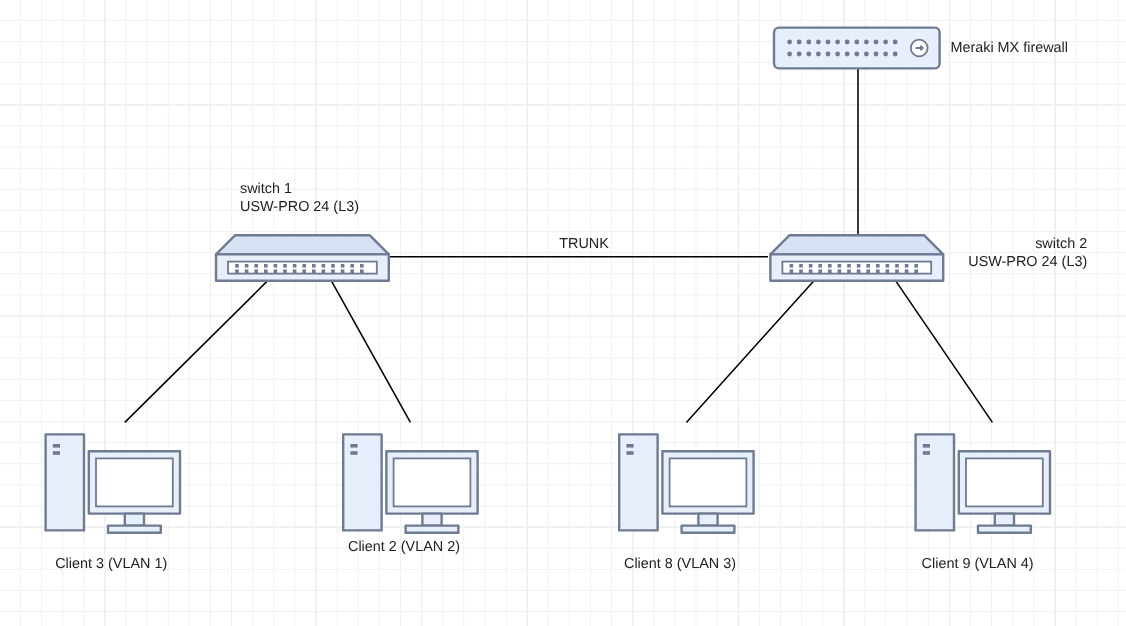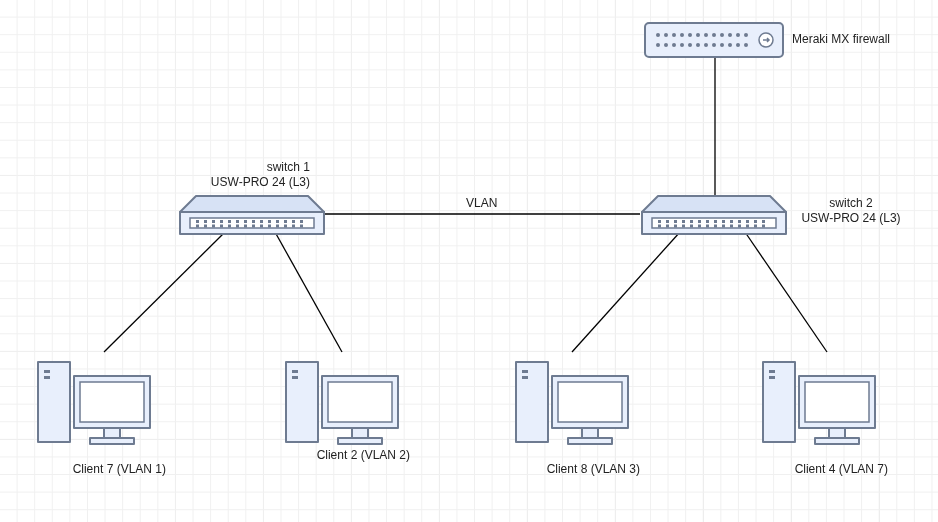--- a/index.html
+++ b/index.html
@@ -4,21 +4,21 @@
 <style>
   html,body{margin:0;padding:0;width:938px;height:522px;font-family:Arial,Helvetica,sans-serif;font-size:12px;color:#222;background:#fff}
   .grid{position:absolute;inset:0;
     background-image:
       linear-gradient(#f0f0f0 1px,transparent 1px),
       linear-gradient(90deg,#f0f0f0 1px,transparent 1px),
       linear-gradient(#e6e6e6 1px,transparent 1px),
       linear-gradient(90deg,#e6e6e6 1px,transparent 1px);
     background-size:17.6px 17.6px,17.6px 17.6px,88px 88px,88px 88px;
     background-position:-1px -1px,-1px -1px,-1px -1px,-1px -1px}
-  .label{position:absolute;white-space:nowrap;text-align:right}
+  .label{position:absolute;white-space:nowrap;text-align:left}
   .label2{line-height:1.25}
   svg{position:absolute;overflow:visible}
   .pc-fill{fill:#e8effc;stroke:#6e7b91;stroke-width:2;stroke-linejoin:round}
   .sw-body{fill:#e8effc;stroke:#6e7b91;stroke-width:2;stroke-linejoin:round}
   .sw-top{fill:#d7e2f5;stroke:#6e7b91;stroke-width:2;stroke-linejoin:round}
   .sw-ports{fill:#fff;stroke:#6e7b91;stroke-width:1.5}
   .port-dot{fill:#6e7b91}
   .fw-body{fill:#e8effc;stroke:#6e7b91;stroke-width:2;stroke-linejoin:round;rx:4}
   .line{stroke:#000;stroke-width:1.3}
 </style>
@@ -104,21 +104,21 @@
       <rect class="port-dot" width="3" height="3" x="66" y="30.5"></rect>
       <rect class="port-dot" width="3" height="3" x="74" y="30.5"></rect>
       <rect class="port-dot" width="3" height="3" x="82" y="30.5"></rect>
       <rect class="port-dot" width="3" height="3" x="90" y="30.5"></rect>
       <rect class="port-dot" width="3" height="3" x="98" y="30.5"></rect>
       <rect class="port-dot" width="3" height="3" x="106" y="30.5"></rect>
       <rect class="port-dot" width="3" height="3" x="114" y="30.5"></rect>
       <rect class="port-dot" width="3" height="3" x="122" y="30.5"></rect>
   </g>
 </svg>
-<div class="label label2" style="left:200px;top:160px;width:110px">
+<div class="label label2" style="left:200px;top:150px;width:110px">
   <span>switch 1</span><br>
   <span>USW-PRO 24 (L3)</span>
 </div>
 
 <svg width="148" height="42" style="left:640px;top:194px">
   <polygon class="sw-top" points="18,2 130,2 146,18 2,18"></polygon>
   <rect class="sw-body" x="2" y="18" width="144" height="22"></rect>
   <rect class="sw-ports" x="12" y="24" width="124" height="10"></rect>
   <g>
     <rect class="port-dot" width="3" height="3" x="18" y="26"></rect>
@@ -144,37 +144,37 @@
       <rect class="port-dot" width="3" height="3" x="66" y="30.5"></rect>
       <rect class="port-dot" width="3" height="3" x="74" y="30.5"></rect>
       <rect class="port-dot" width="3" height="3" x="82" y="30.5"></rect>
       <rect class="port-dot" width="3" height="3" x="90" y="30.5"></rect>
       <rect class="port-dot" width="3" height="3" x="98" y="30.5"></rect>
       <rect class="port-dot" width="3" height="3" x="106" y="30.5"></rect>
       <rect class="port-dot" width="3" height="3" x="114" y="30.5"></rect>
       <rect class="port-dot" width="3" height="3" x="122" y="30.5"></rect>
   </g>
 </svg>
-<div class="label label2" style="left:796px;top:196px;width:110px;text-align:center">
+<div class="label label2" style="left:796px;top:196px;width:110px;text-align:right">
   <span>switch 2</span><br>
   <span>USW-PRO 24 (L3)</span>
 </div>
 
-<div class="label" style="left:466px;top:196px">VLAN</div>
+<div class="label" style="left:466px;top:196px">TRUNK</div>
 
 <svg width="120" height="100" style="left:34px;top:352px">
   <rect class="pc-fill" x="4" y="10" width="32" height="80"></rect>
   <rect x="10" y="18" width="6" height="3" fill="#6e7b91"></rect>
     <rect x="10" y="24" width="6" height="3" fill="#6e7b91"></rect>
   <rect class="pc-fill" x="40" y="24" width="76" height="52"></rect>
   <rect fill="#fff" stroke="#6e7b91" stroke-width="1.5" x="46" y="30" width="64" height="40"></rect>
   <rect class="pc-fill" x="70" y="76" width="16" height="10"></rect>
   <rect class="pc-fill" x="56" y="86" width="44" height="6"></rect>
 </svg>
-<div class="label" style="left:46px;top:462px;width:120px">Client 7 (VLAN 1)</div>
+<div class="label" style="left:46px;top:462px;width:120px">Client 3 (VLAN 1)</div>
 
 <svg width="120" height="100" style="left:282px;top:352px">
   <rect class="pc-fill" x="4" y="10" width="32" height="80"></rect>
   <rect x="10" y="18" width="6" height="3" fill="#6e7b91"></rect>
     <rect x="10" y="24" width="6" height="3" fill="#6e7b91"></rect>
   <rect class="pc-fill" x="40" y="24" width="76" height="52"></rect>
   <rect fill="#fff" stroke="#6e7b91" stroke-width="1.5" x="46" y="30" width="64" height="40"></rect>
   <rect class="pc-fill" x="70" y="76" width="16" height="10"></rect>
   <rect class="pc-fill" x="56" y="86" width="44" height="6"></rect>
 </svg>
@@ -193,13 +193,13 @@
 
 <svg width="120" height="100" style="left:759px;top:352px">
   <rect class="pc-fill" x="4" y="10" width="32" height="80"></rect>
   <rect x="10" y="18" width="6" height="3" fill="#6e7b91"></rect>
     <rect x="10" y="24" width="6" height="3" fill="#6e7b91"></rect>
   <rect class="pc-fill" x="40" y="24" width="76" height="52"></rect>
   <rect fill="#fff" stroke="#6e7b91" stroke-width="1.5" x="46" y="30" width="64" height="40"></rect>
   <rect class="pc-fill" x="70" y="76" width="16" height="10"></rect>
   <rect class="pc-fill" x="56" y="86" width="44" height="6"></rect>
 </svg>
-<div class="label" style="left:768px;top:462px;width:120px">Client 4 (VLAN  7)</div>
+<div class="label" style="left:768px;top:462px;width:120px">Client 9 (VLAN  4)</div>
 
 </body></html>

